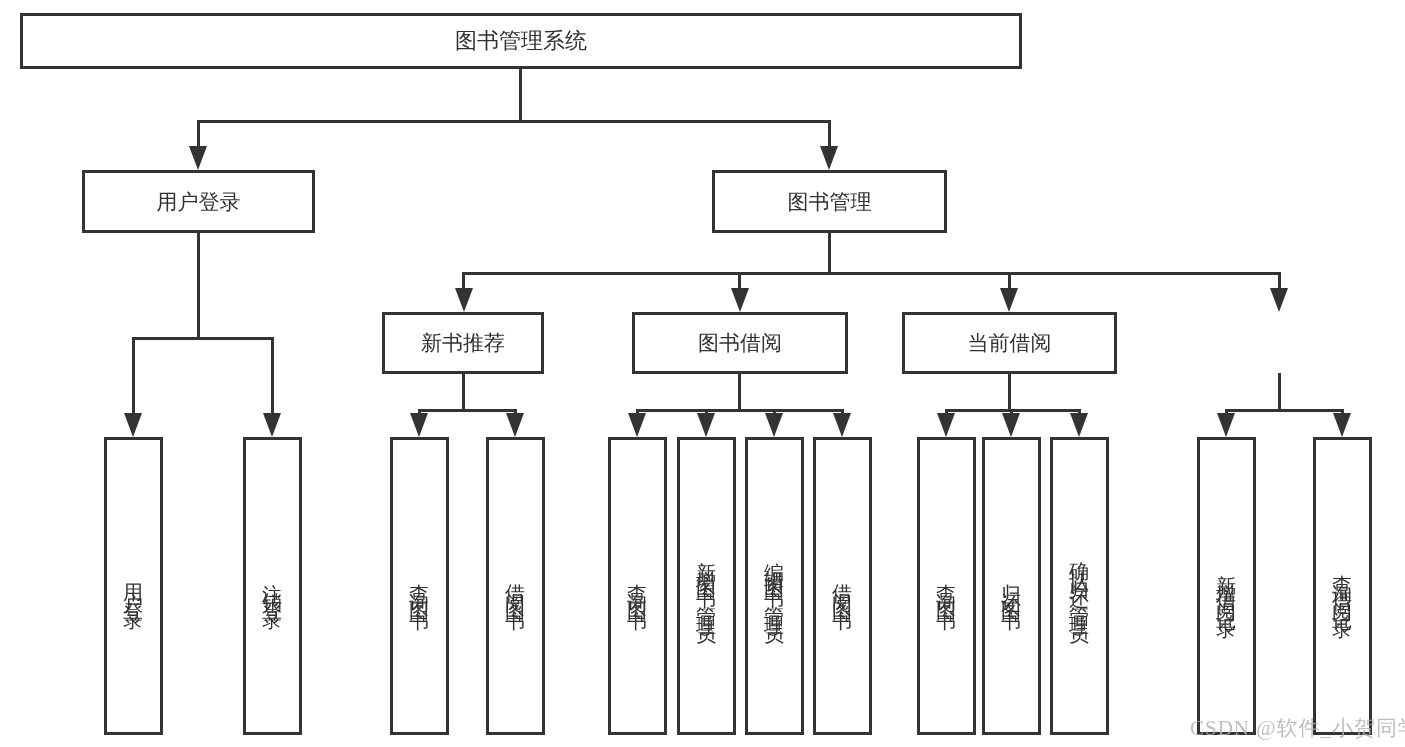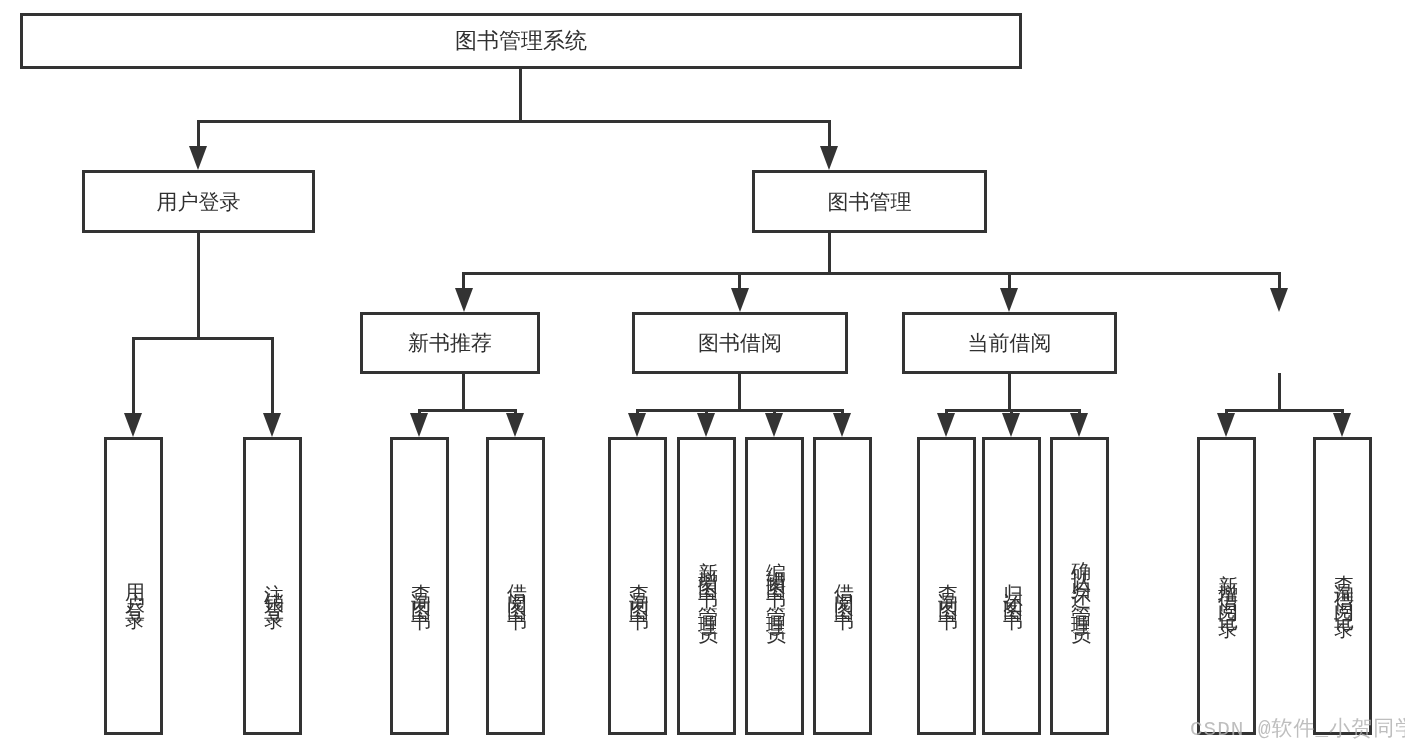--- a/index.html
+++ b/index.html
@@ -6,21 +6,21 @@
     --line:#333333;
     --text:#303030;
     --wm:#b3b3b3;
     --bg:#ffffff;
   }
   html,body{margin:0;padding:0;background:var(--bg);}
   #canvas{
     position:relative;
     width:1405px;height:747px;
     background:var(--bg);
-    font-family:Liberation Mono, monospace;
+    font-family:Liberation Serif, serif;
     color:var(--text);
     overflow:hidden;
   }
   .box{
     position:absolute;
     box-sizing:border-box;
     border:3px solid var(--line);
     background:#fff;
     display:flex;
     align-items:center;
@@ -66,41 +66,41 @@
   <div class="box title" style="left:20px;top:13px;width:1002px;height:56px">图书管理系统</div>
 
   <div class="vl" style="left:519px;top:68px;height:52px"></div>
   <div class="hl" style="left:197px;top:120px;width:634px"></div>
   <div class="vl" style="left:197px;top:120px;height:28px"></div>
   <div class="ar" style="left:189px;top:146px"></div>
   <div class="vl" style="left:828px;top:120px;height:28px"></div>
   <div class="ar" style="left:820px;top:146px"></div>
 
   <div class="box" style="left:82px;top:170px;width:233px;height:63px">用户登录</div>
-  <div class="box" style="left:752px;top:170px;width:235px;height:63px">图书管理</div>
+  <div class="box" style="left:712px;top:170px;width:235px;height:63px">图书管理</div>
 
   <div class="vl" style="left:197px;top:232px;height:105px"></div>
   <div class="hl" style="left:132px;top:337px;width:142px"></div>
   <div class="vl" style="left:132px;top:337px;height:78px"></div>
   <div class="ar" style="left:124px;top:413px"></div>
   <div class="vl" style="left:271px;top:337px;height:78px"></div>
   <div class="ar" style="left:263px;top:413px"></div>
 
   <div class="vl" style="left:828px;top:232px;height:40px"></div>
   <div class="hl" style="left:462px;top:272px;width:819px"></div>
   <div class="vl" style="left:462px;top:272px;height:18px"></div>
   <div class="ar" style="left:455px;top:288px"></div>
   <div class="vl" style="left:738px;top:272px;height:18px"></div>
   <div class="ar" style="left:731px;top:288px"></div>
   <div class="vl" style="left:1008px;top:272px;height:18px"></div>
   <div class="ar" style="left:1000px;top:288px"></div>
   <div class="vl" style="left:1278px;top:272px;height:18px"></div>
   <div class="ar" style="left:1270px;top:288px"></div>
 
-  <div class="box" style="left:360px;top:312px;width:180px;height:62px">新书推荐</div>
+  <div class="box" style="left:382px;top:312px;width:162px;height:62px">新书推荐</div>
   <div class="box" style="left:632px;top:312px;width:216px;height:62px">图书借阅</div>
   <div class="box" style="left:902px;top:312px;width:215px;height:62px">当前借阅</div>
 
   <div class="vl" style="left:462px;top:373px;height:36px"></div>
   <div class="hl" style="left:418px;top:409px;width:99px"></div>
   <div class="vl" style="left:418px;top:409px;height:6px"></div>
   <div class="ar" style="left:410px;top:413px"></div>
   <div class="vl" style="left:514px;top:409px;height:6px"></div>
   <div class="ar" style="left:506px;top:413px"></div>
 

